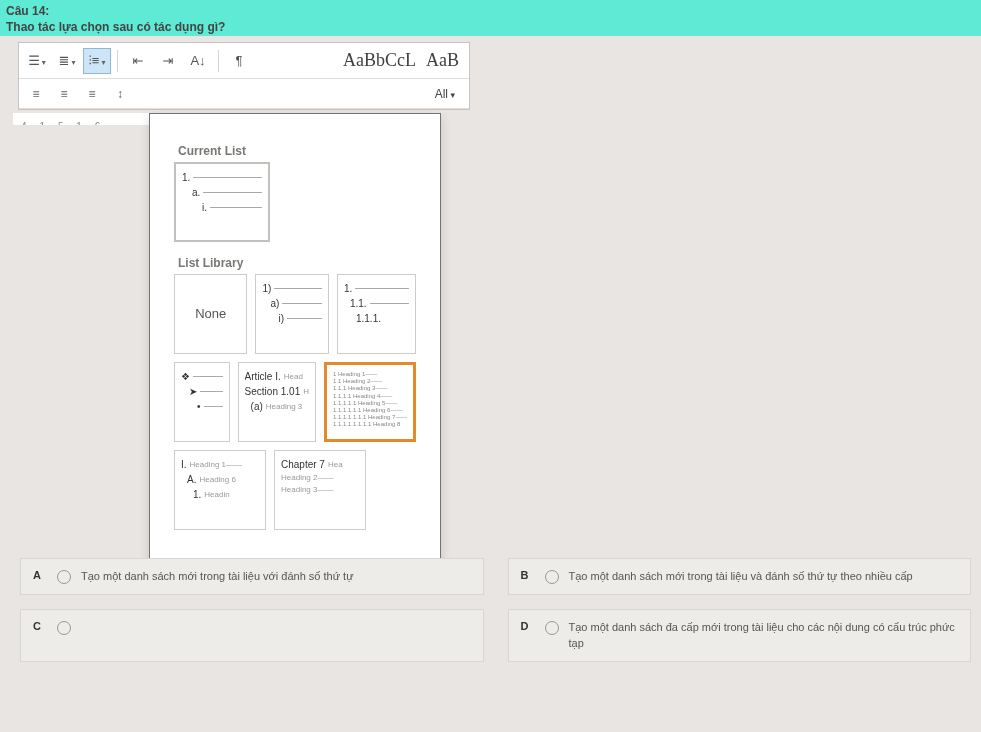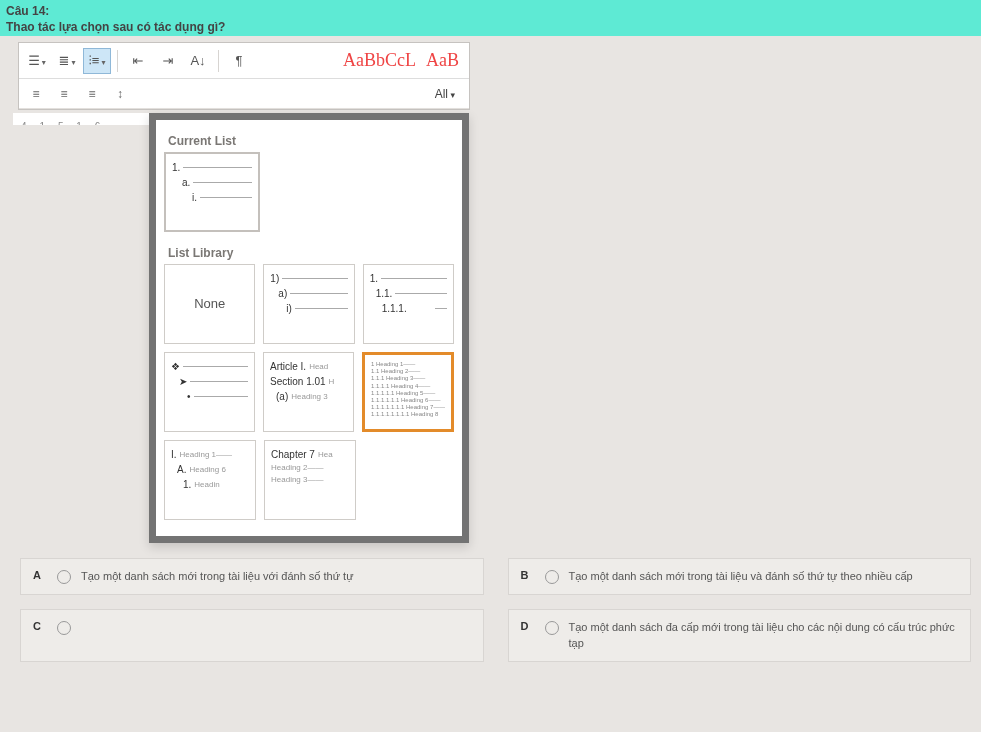--- a/index.html
+++ b/index.html
@@ -46,21 +46,21 @@
   }
   .tb-btn.active { background: #cde6f7; border-color: #8fb8d8; }
   .tb-btn .caret::after { content: "▾"; font-size: 8px; margin-left: 2px; color: #666; }
   .tb-sep { width: 1px; height: 22px; background: #d7d4d1; margin: 0 4px; }
   .styles-box {
     margin-left: auto;
     display: flex; align-items: center; gap: 10px;
     padding-right: 6px;
     font-family: "Times New Roman", serif;
   }
-  .style-sample { font-size: 18px; color: #ef4444; }
+  .style-sample { font-size: 18px; color: #404040; }
   .style-sample.alt { font-size: 18px; }
 
   .toolbar-row2 {
     height: 30px; display: flex; align-items: center; gap: 6px;
     padding: 0 6px; border-bottom: 1px solid #e3e0dd;
   }
   .align-btn { width: 22px; height: 22px; display:inline-flex;align-items:center;justify-content:center; color:#666; font-size:12px; cursor:pointer;}
   .all-drop { margin-left: auto; font-size: 12px; color: #444; padding-right: 8px; cursor:pointer;text-align:right;}
   .all-drop::after { content: " ▾"; font-size: 9px; }
 
@@ -78,25 +78,25 @@
   .ruler {
     font-size: 10px; color: #888; letter-spacing: 1px;
     padding: 2px 0 12px 4px;
     border-bottom: 1px solid #eee;
     margin-bottom: 40px;
   }
 
   .dropdown-panel {
     position: absolute;
     left: 130px; top: 70px;
-    width: 320px;
+    width: 292px;
     background: #fff;
-    border: 7px solid #737373;
+    border: 1px solid #737373;
     box-shadow: 0 4px 10px rgba(0,0,0,.15);
-    padding: 8px;
+    padding: 24px;
   }
   .dd-section-label {
     font-size: 12px; color: #7a7774; font-weight: 600;
     padding: 6px 4px 4px 4px;
   }
   .tile-row { display: flex; gap: 8px; margin-bottom: 8px; }
   .tile {
     width: 92px; height: 80px;
     border: 1px solid #cfccc8;
     background: #fff;

